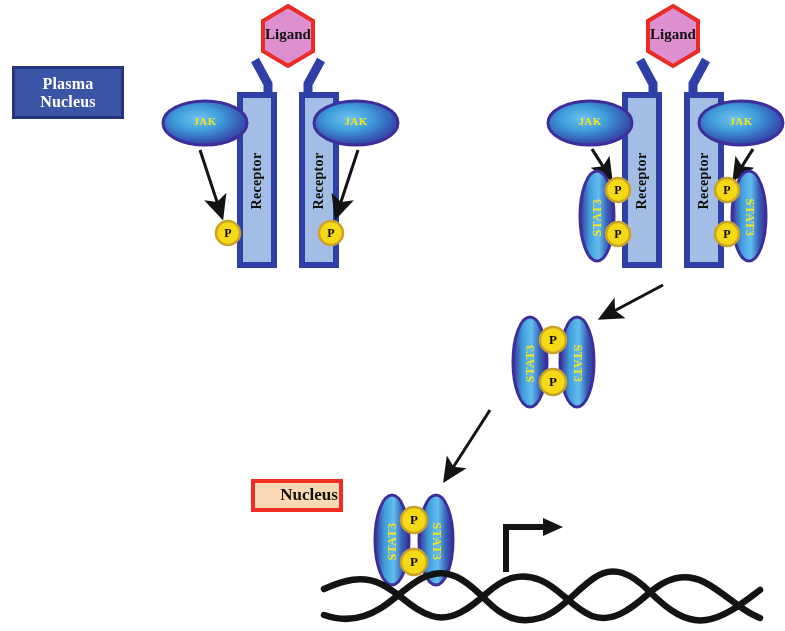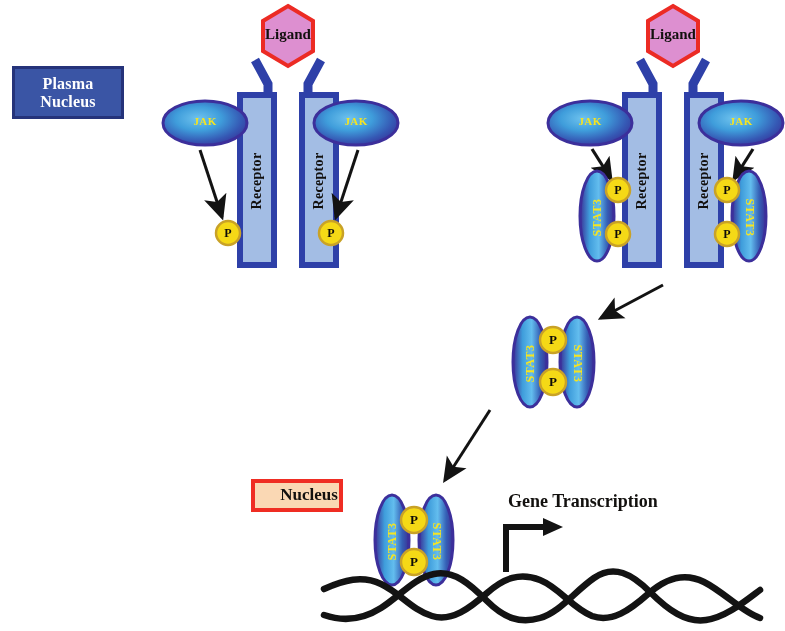--- a/index.html
+++ b/index.html
@@ -220,21 +220,20 @@
 
   <div class="label-box" id="plasma-membrane-box">
     <span>
       <span>Plasma</span><br>
       <span>Nucleus</span>
     </span>
   </div>
 
   <div class="label-box" id="nucleus-box">Nucleus</div>
 
-  <div class="free-text" id="gene-transcription-label">Gene Transcription</div>
 
   <div class="prot-text" style="left:258px; top:26px; width:60px; font-size:15px; color:#12100e;">Ligand</div>
   <div class="prot-text" style="left:643px; top:26px; width:60px; font-size:15px; color:#12100e;">Ligand</div>
 
   <div class="prot-text receptor-text" style="left:207px; top:173px; width:100px; transform:rotate(-90deg);">Receptor</div>
   <div class="prot-text receptor-text" style="left:269px; top:173px; width:100px; transform:rotate(-90deg);">Receptor</div>
   <div class="prot-text receptor-text" style="left:592px; top:173px; width:100px; transform:rotate(-90deg);">Receptor</div>
   <div class="prot-text receptor-text" style="left:654px; top:173px; width:100px; transform:rotate(-90deg);">Receptor</div>
 
   <div class="prot-text jak-text" style="left:175px; top:115px; width:60px;">JAK</div>

